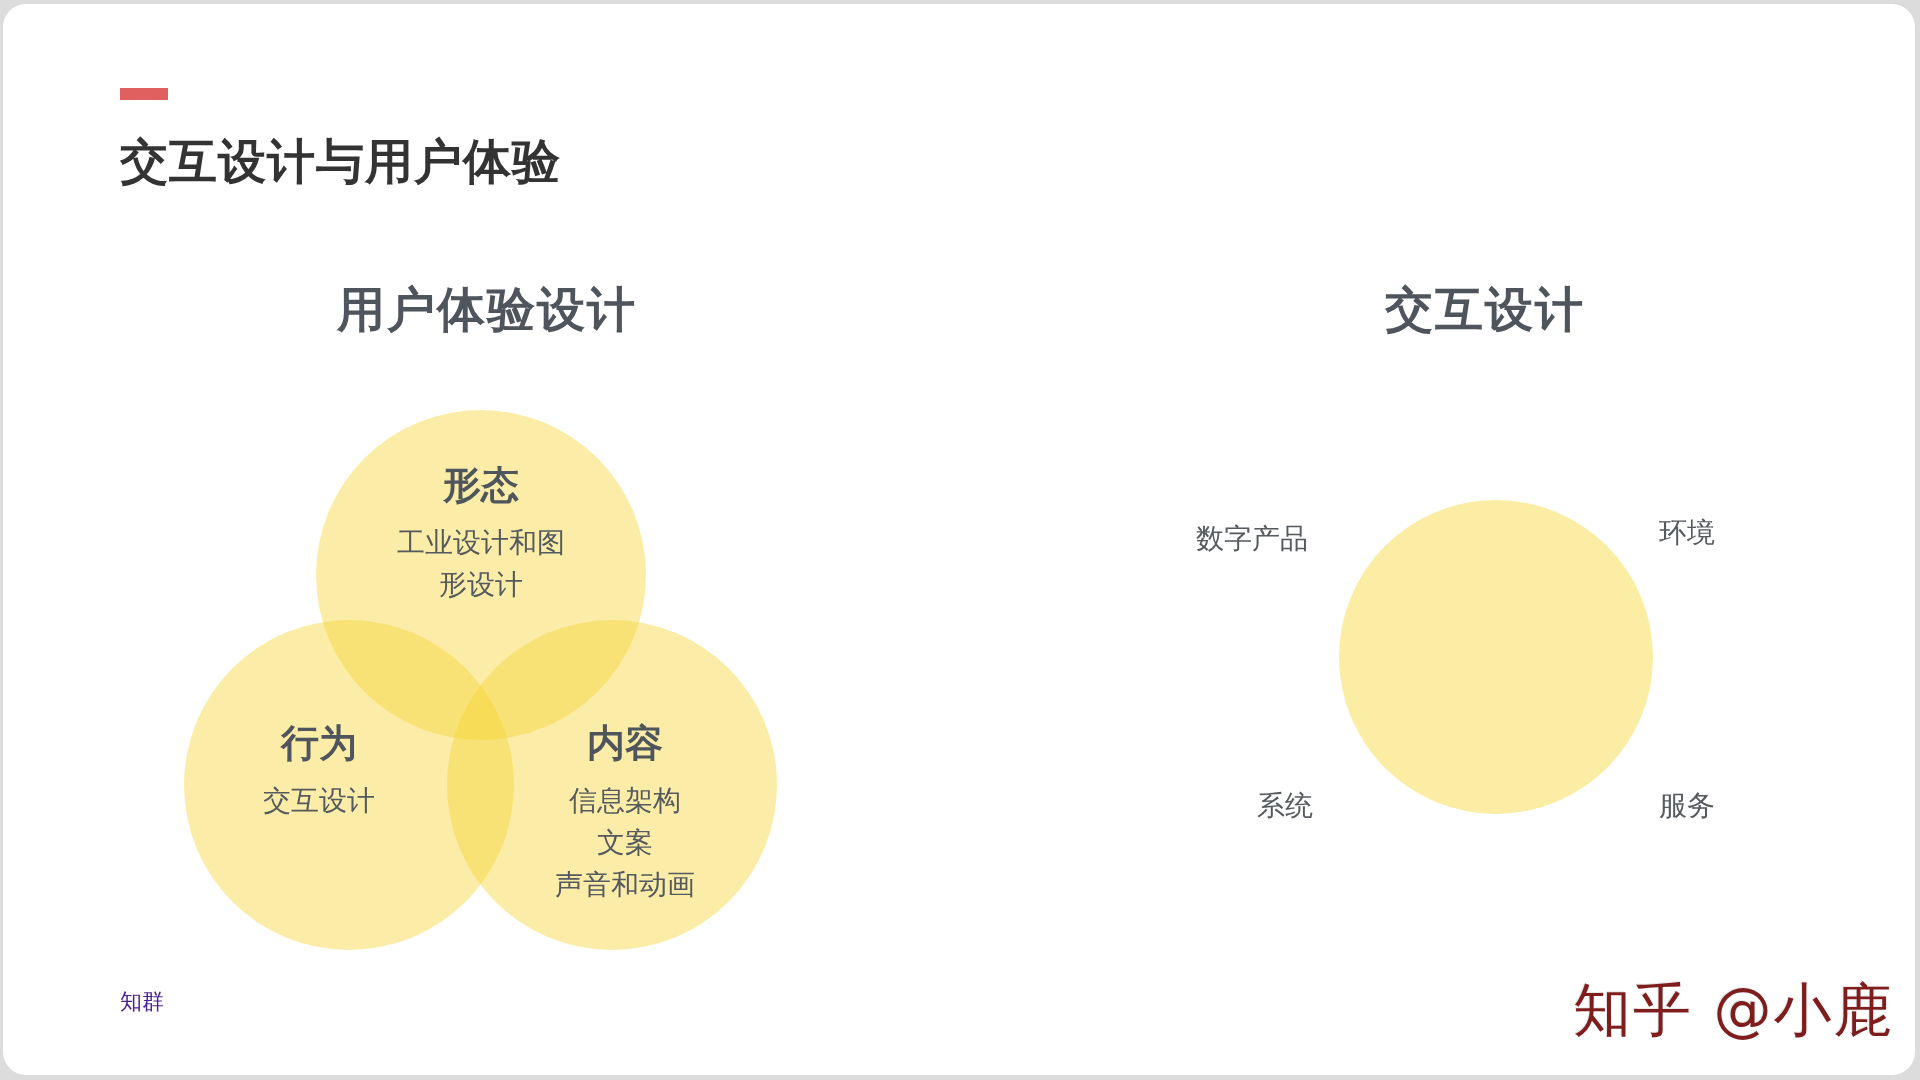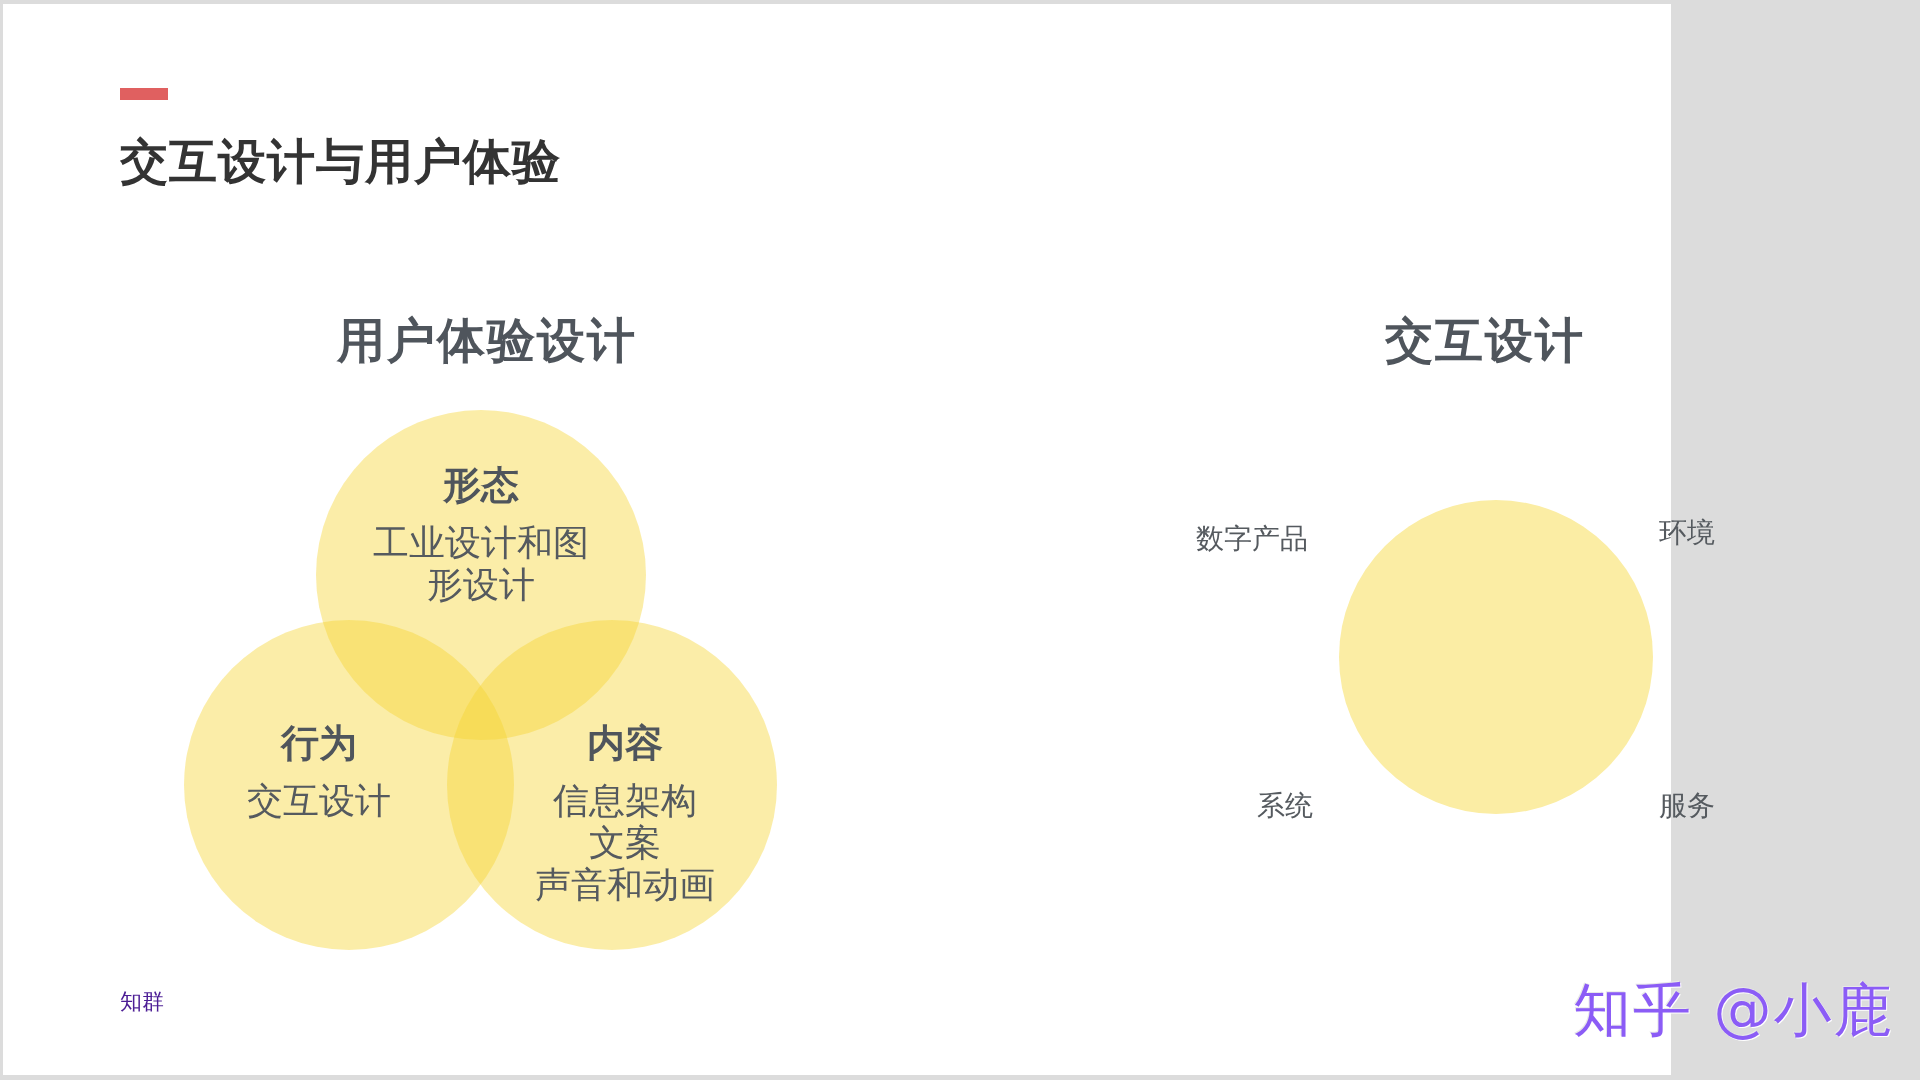--- a/index.html
+++ b/index.html
@@ -3,52 +3,53 @@
 <meta charset="utf-8">
 <style>
   html, body { margin: 0; padding: 0; }
   body {
     width: 1920px; height: 1080px; overflow: hidden;
     background: #dcdcdc;
     font-family: "DejaVu Sans", "Liberation Sans", sans-serif;
   }
   .slide {
     position: absolute; left: 3px; top: 4px;
-    width: 1668px; height: 1071px;
+    width: 1912px; height: 1071px;
     background: #ffffff;
+    border-radius: 23px;
   }
   .abs { position: absolute; }
   .accent-bar { left: 117px; top: 84px; width: 48px; height: 12px; background: #e06060; }
   .main-title {
     left: 117px; top: 126px; font-size: 48px; font-weight: bold; color: #333333;
     white-space: nowrap; letter-spacing: 1px;
   }
   .section-title {
     font-size: 48px; font-weight: bold; color: #4f555c; white-space: nowrap;
-    transform: translateX(-50%); letter-spacing: 2px; margin-top: 31px;
+    transform: translateX(-50%); letter-spacing: 2px;
   }
   .circle {
     position: absolute; border-radius: 50%;
     background: rgba(246, 212, 48, 0.42);
   }
   .circle-solid { position: absolute; border-radius: 50%; background: #fbeda4; }
   .label-block {
     position: absolute; transform: translateX(-50%); text-align: center; color: #4f555c;
     white-space: nowrap;
   }
   .label-title { font-size: 38px; font-weight: bold; line-height: 46px; margin-bottom: 14px; }
-  .label-line { font-size: 36px; line-height: 42px; color: #555a5f; text-align: center; }
+  .label-line { font-size: 28px; line-height: 42px; color: #555a5f; text-align: center; }
   .center-text {
     position: absolute; transform: translate(-50%, -50%); text-align: center;
     font-size: 38px; font-weight: bold; color: #4f555c; line-height: 68px; white-space: nowrap;
   }
   .side-label { position: absolute; font-size: 28px; color: #555a5f; white-space: nowrap; }
   .footer-brand { left: 117px; top: 983px; font-size: 22px; color: #4c1d95; }
   .watermark {
-    left: 1570px; top: 968px; font-size: 58px; color: #8b5cf6; white-space: nowrap;
+    left: 1570px; top: 968px; font-size: 58px; color: #7f1d1d; white-space: nowrap;
     text-shadow: 1px 1px 0 #ffffff, -1px -1px 0 #e8e8e8; letter-spacing: 2px;
   }
 </style>
 </head>
 <body>
 
 <div class="slide">
 
   <div class="abs accent-bar"></div>
   <div class="abs main-title">交互设计与用户体验</div>

